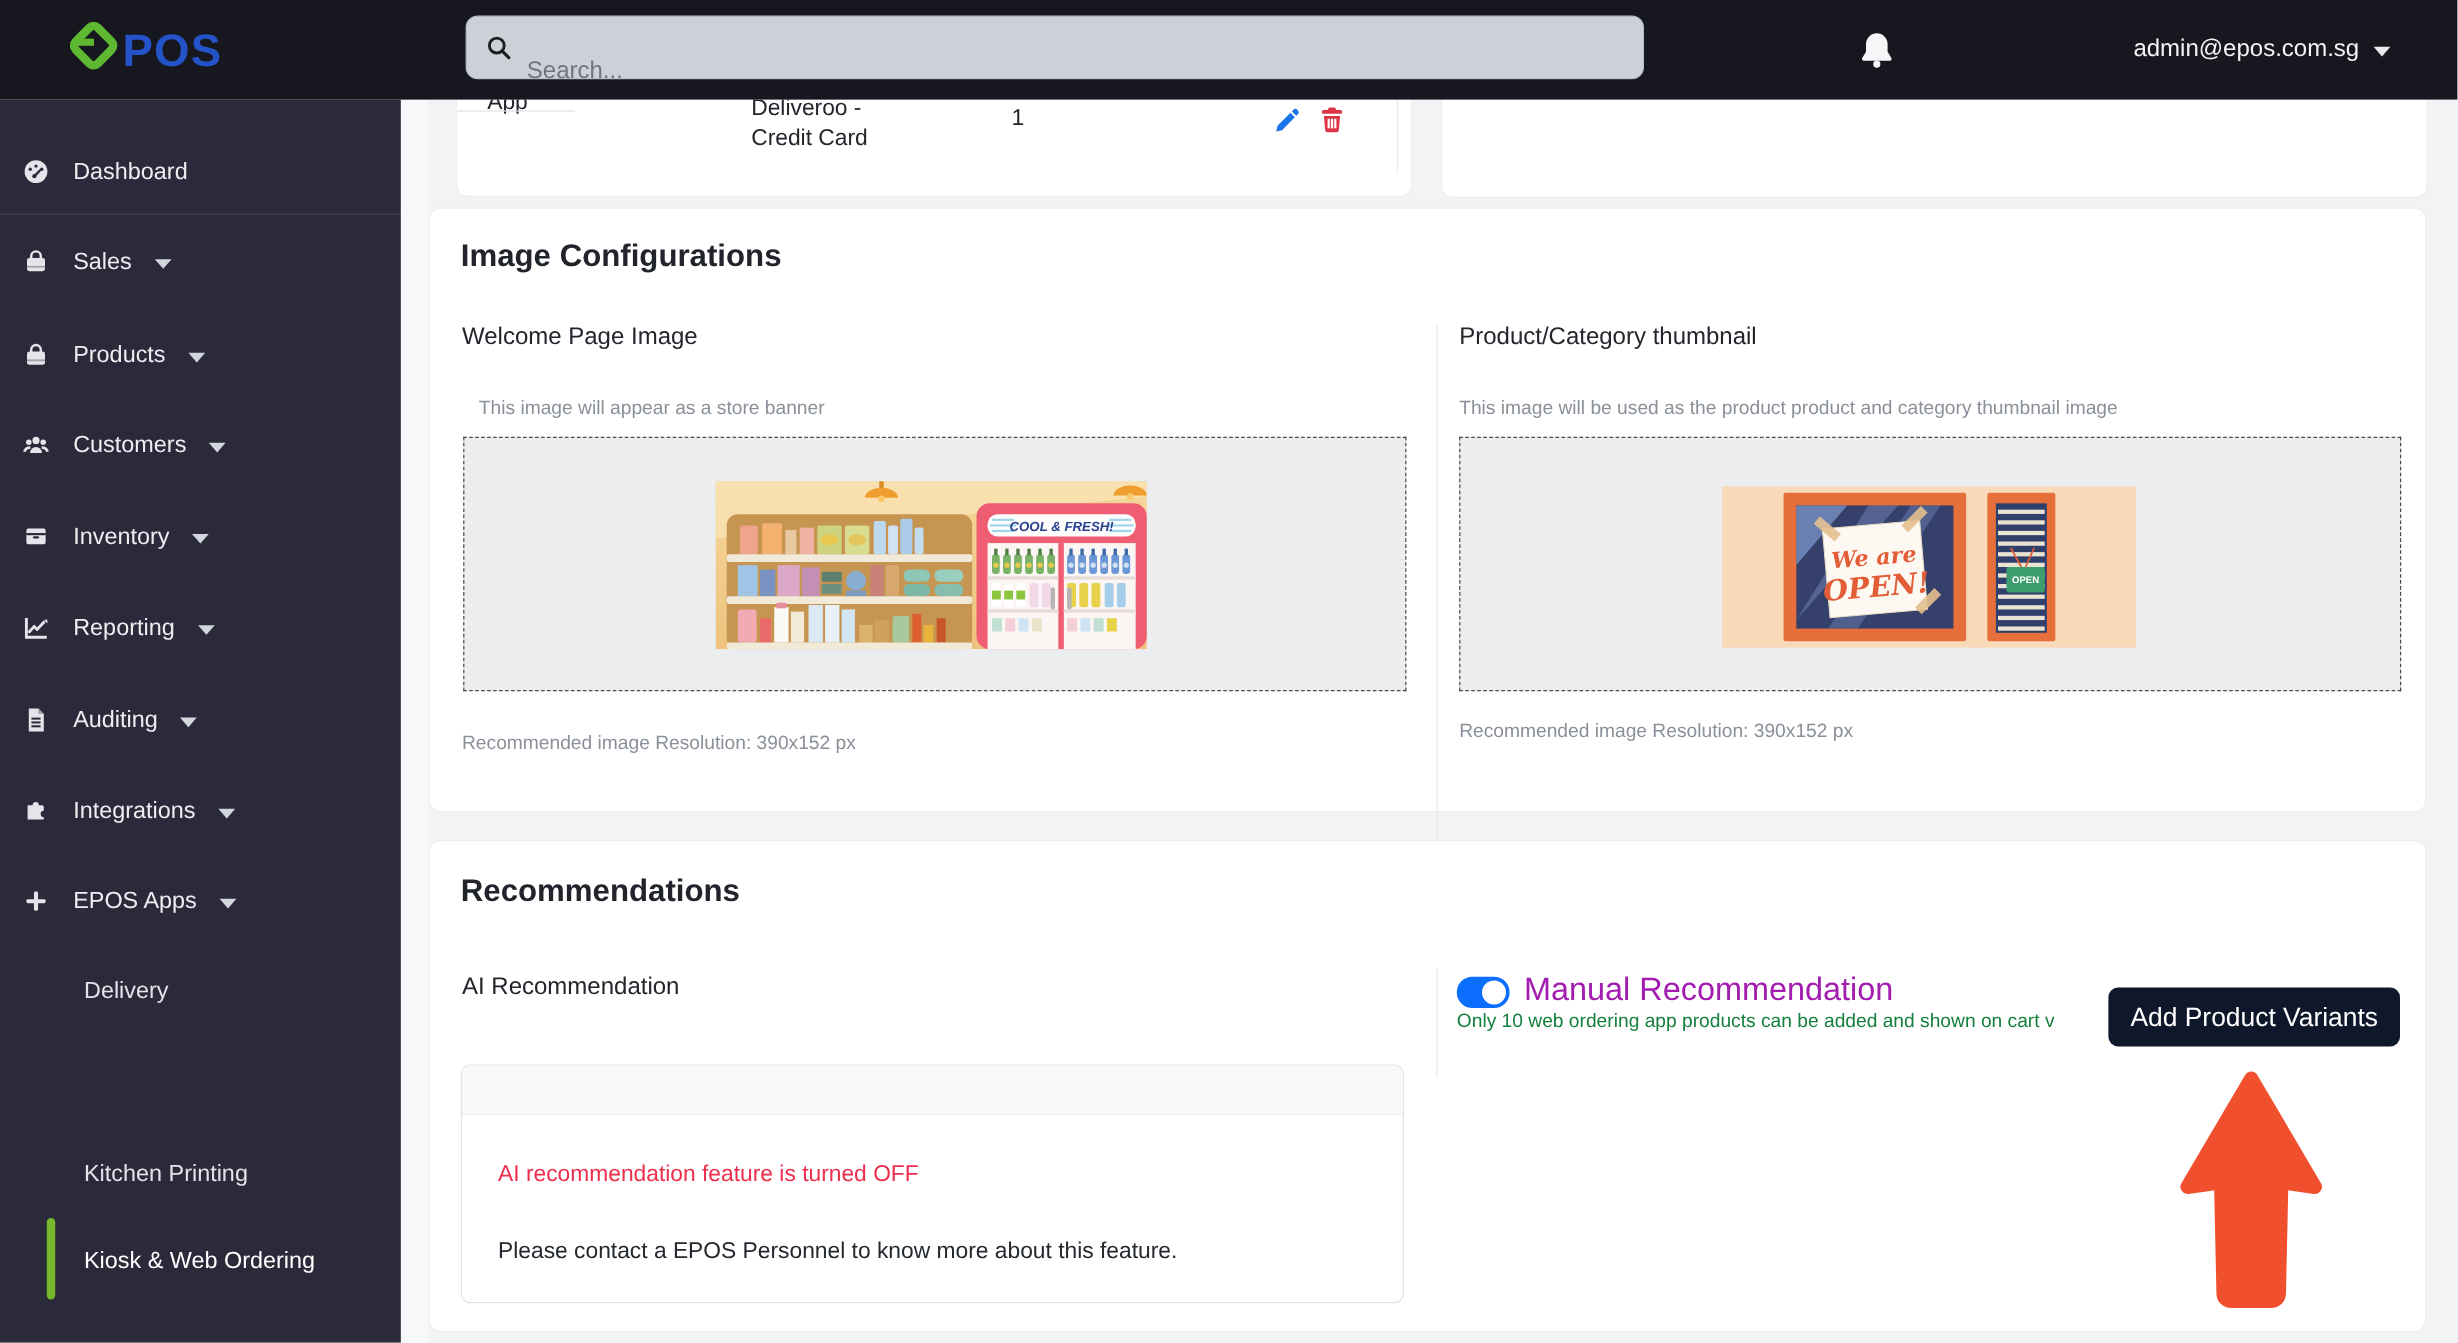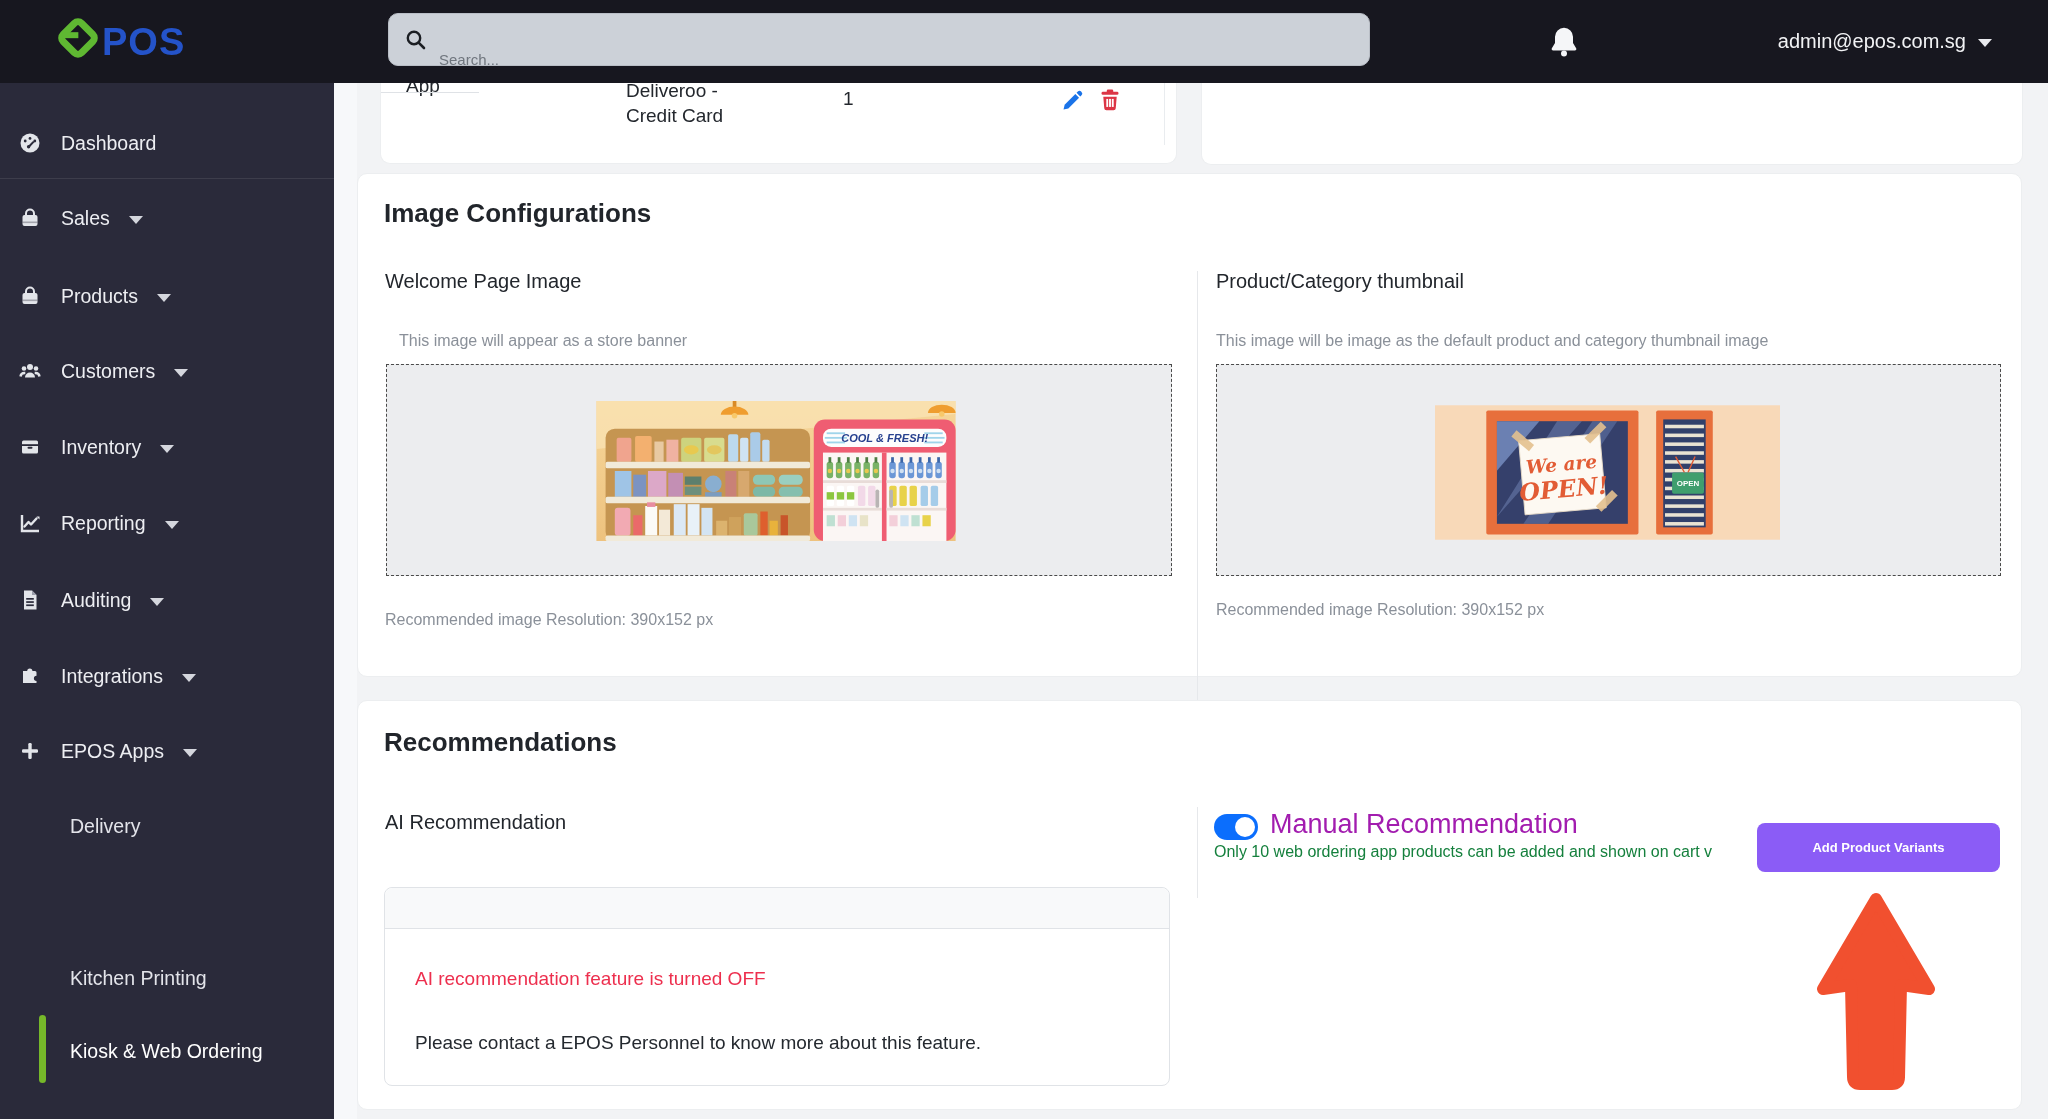--- a/index.html
+++ b/index.html
@@ -3,21 +3,21 @@
 <meta charset="utf-8">
 <style>
   * { margin:0; padding:0; box-sizing:border-box; }
   html,body { width:2048px; height:1119px; overflow:hidden; }
   body { font-family:"Liberation Sans","DejaVu Sans",sans-serif; background:#f2f3f5; position:relative; }
 
   
   .navbar { position:absolute; left:0; top:0; width:2048px; height:83px; background:#17171f; z-index:30; }
   .logo { position:absolute; left:58px; top:17px; width:150px; height:48px; display:flex; align-items:center; }
   .search-wrap { position:absolute; left:388px; top:13px; width:982px; height:53px; background:#ccd1d8; border:1px solid #b9bec6; border-radius:10px; display:flex; align-items:center; padding:0 16px; }
-  .search-wrap input { flex:1; border:none; outline:none; background:transparent; font-size:15px; color:#2b2f35; margin-left:12px; font-family:inherit;margin-top:39px; }
+  .search-wrap input { flex:1; border:none; outline:none; background:transparent; font-size:20px; color:#2b2f35; margin-left:12px; font-family:inherit;margin-top:39px; }
   .search-wrap input::placeholder { color:#70767e; }
   .bell { position:absolute; left:1546px; top:24px; width:36px; height:36px; }
   .userbox { position:absolute; right:56px; top:0; height:83px; display:flex; align-items:center; gap:12px; cursor:pointer; }
   .userbox .email { color:#f2f3f5; font-size:20px; }
   .caret-w { width:0; height:0; border-left:7px solid transparent; border-right:7px solid transparent; border-top:8px solid #e9eaee; margin-top:3px; }
 
   
   .sidebar { position:absolute; left:0; top:83px; width:334px; height:1036px; background:#2a2a3a; z-index:20; }
   .side-sep { position:absolute; left:0; top:95px; width:334px; border-top:1px solid rgba(255,255,255,0.09); }
   .side-item { position:absolute; left:0; width:334px; height:44px; display:flex; align-items:center; padding-left:18px; cursor:pointer; }
@@ -48,21 +48,21 @@
 
   .ai-box { position:absolute; left:26px; top:186px; width:786px; height:199px; border:1px solid #e0e3e7; border-radius:8px; background:#fff; }
   .ai-box .hdr { height:41px; background:#f8f9fa; border-bottom:1px solid #e0e3e7; border-radius:8px 8px 0 0; }
   .ai-red { position:absolute; left:30px; top:80px; font-size:19px; color:#ed2f4e; }
   .ai-black { position:absolute; left:30px; top:144px; font-size:19px; color:#24292f; }
 
   .toggle { position:absolute; left:856px; top:113px; width:44px; height:26px; border-radius:13px; background:#0b6efd; cursor:pointer; }
   .toggle .knob { position:absolute; right:3px; top:3px; width:20px; height:20px; border-radius:50%; background:#fff; }
   .man-label { position:absolute; left:912px; top:108px; font-size:27px; font-weight:500; color:#a21caf; }
   .man-helper { position:absolute; left:856px; top:142px; font-size:16px; color:#15803d; white-space:nowrap; max-width:560px; overflow:hidden; }
-  .green-btn { position:absolute; left:1399px; top:122px; width:243px; height:49px; background:#8b5cf6; border:none; border-radius:8px; color:#fff; font-size:13px; font-weight:700; font-family:inherit; cursor:pointer; z-index:5; }
+  .green-btn { position:absolute; left:1399px; top:122px; width:243px; height:49px; background:#0f172a; border:none; border-radius:8px; color:#fff; font-size:22px; font-weight:400; font-family:inherit; cursor:pointer; z-index:5; }
   .arrow-anno { position:absolute; left:1458px; top:188px; width:120px; height:210px; z-index:6; }
 </style>
 </head>
 <body>
 
 <div class="navbar">
   <div class="logo">
     <svg width="150" height="48" viewBox="0 0 150 48">
       <rect x="7" y="8" width="26" height="26" rx="5" transform="rotate(45 20 21)" fill="none" stroke="#5fb832" stroke-width="7"></rect>
       <rect x="10" y="18" width="16" height="6" fill="#5fb832" transform="rotate(45 18 21) translate(-6 2) rotate(-45 18 21)"></rect>
@@ -403,21 +403,21 @@
           <rect x="342" y="124" width="9" height="12" fill="#bfe0d2"></rect>
           <rect x="354" y="124" width="9" height="12" fill="#e8d24a"></rect>
       </g>
       <rect x="303" y="96" width="4" height="20" rx="2" fill="#b9b4b4"></rect>
         <rect x="318" y="96" width="4" height="20" rx="2" fill="#b9b4b4"></rect>
     </svg>
   </div>
   <div class="helper" style="left:27px; top:437px;">Recommended image Resolution: 390x152 px</div>
 
   <div class="sub-head" style="left:858px; top:96px;">Product/Category thumbnail</div>
-  <div class="helper" style="left:858px; top:158px;">This image will be image as the default product and category thumbnail image</div>
+  <div class="helper" style="left:858px; top:158px;">This image will be used as the product product and category thumbnail image</div>
   <div class="dropzone" style="left:858px; top:190px; width:785px; height:212px;">
     <svg width="345" height="135" viewBox="0 0 390 152" style="position:absolute; left:218px; top:40px;">
       <rect width="390" height="152" fill="#f8d9b8"></rect>
       <rect x="58" y="6" width="172" height="140" fill="#e76f3c" rx="2"></rect>
       <rect x="70" y="18" width="148" height="116" fill="#35406b"></rect>
       <polygon points="70,18 118,18 70,74" fill="#7d95c9" opacity="0.75"></polygon>
       <polygon points="138,18 166,18 70,126" fill="#8fa7d9" opacity="0.35"></polygon>
       <polygon points="178,18 206,18 128,134 100,134" fill="#6e86bb" opacity="0.45"></polygon>
       <g transform="rotate(-5 144 78)">
         <rect x="98" y="36" width="92" height="84" fill="#fdf9f2" stroke="#e8dcc8" stroke-width="1"></rect>

